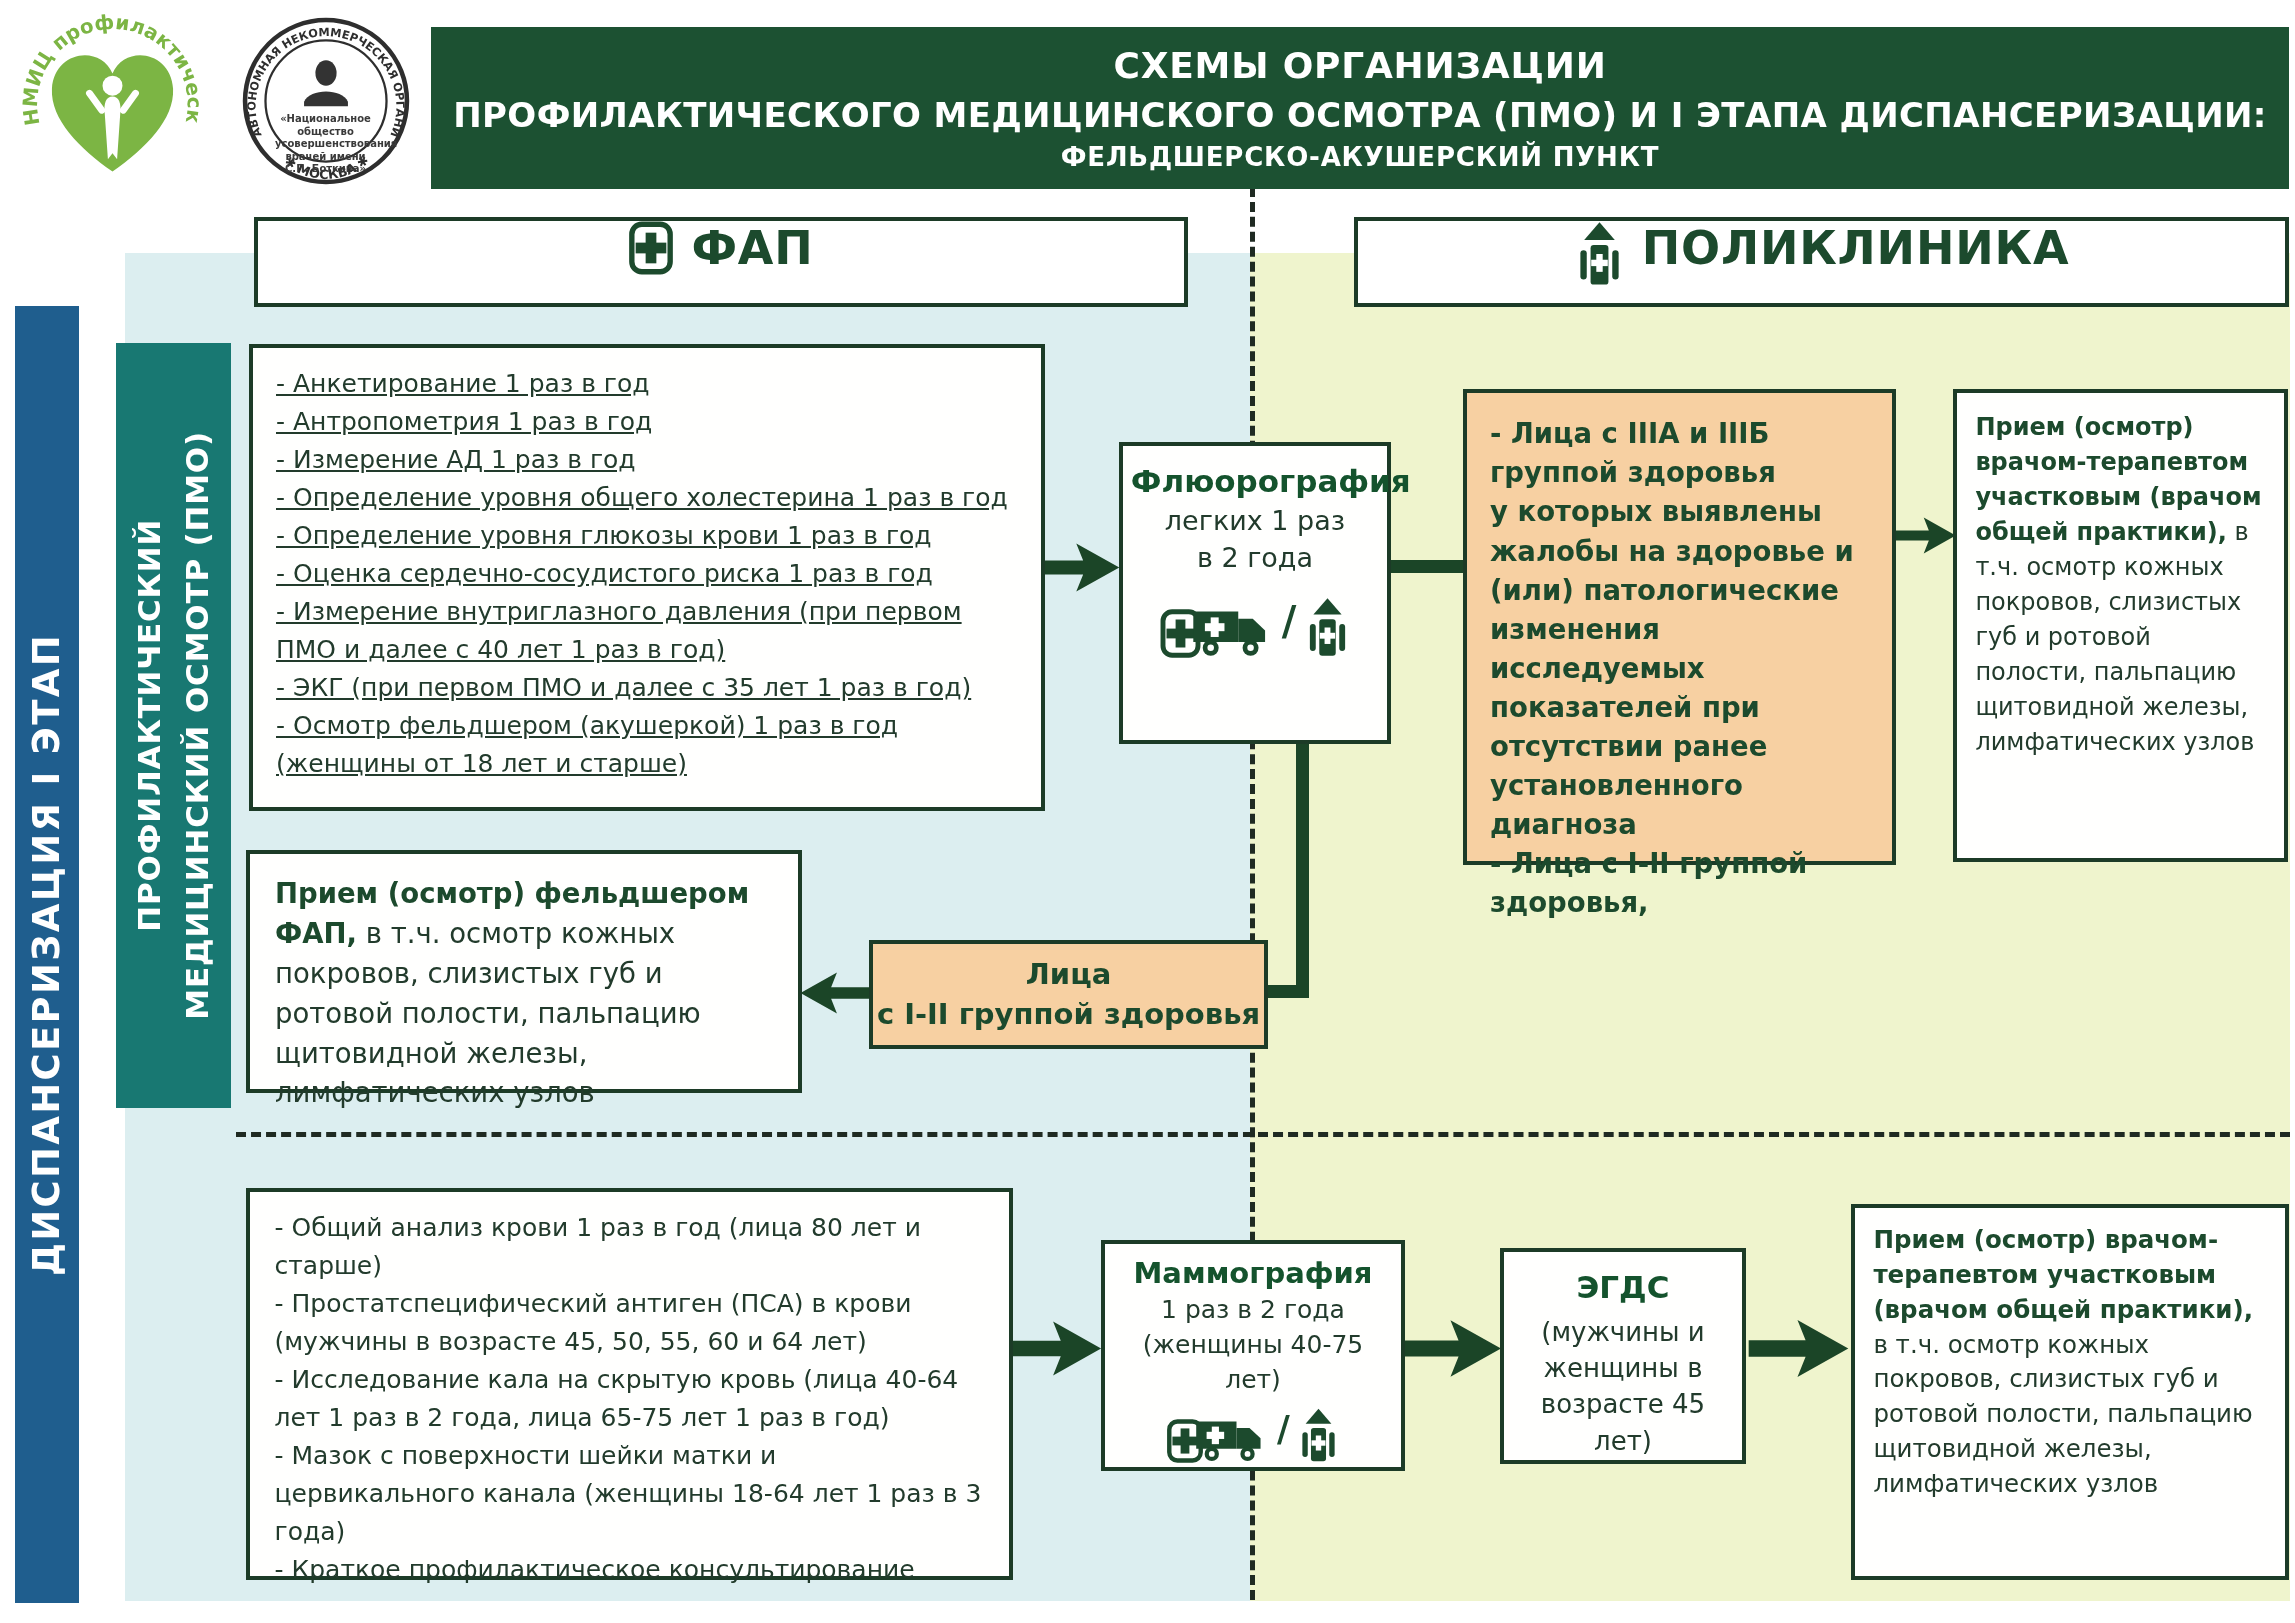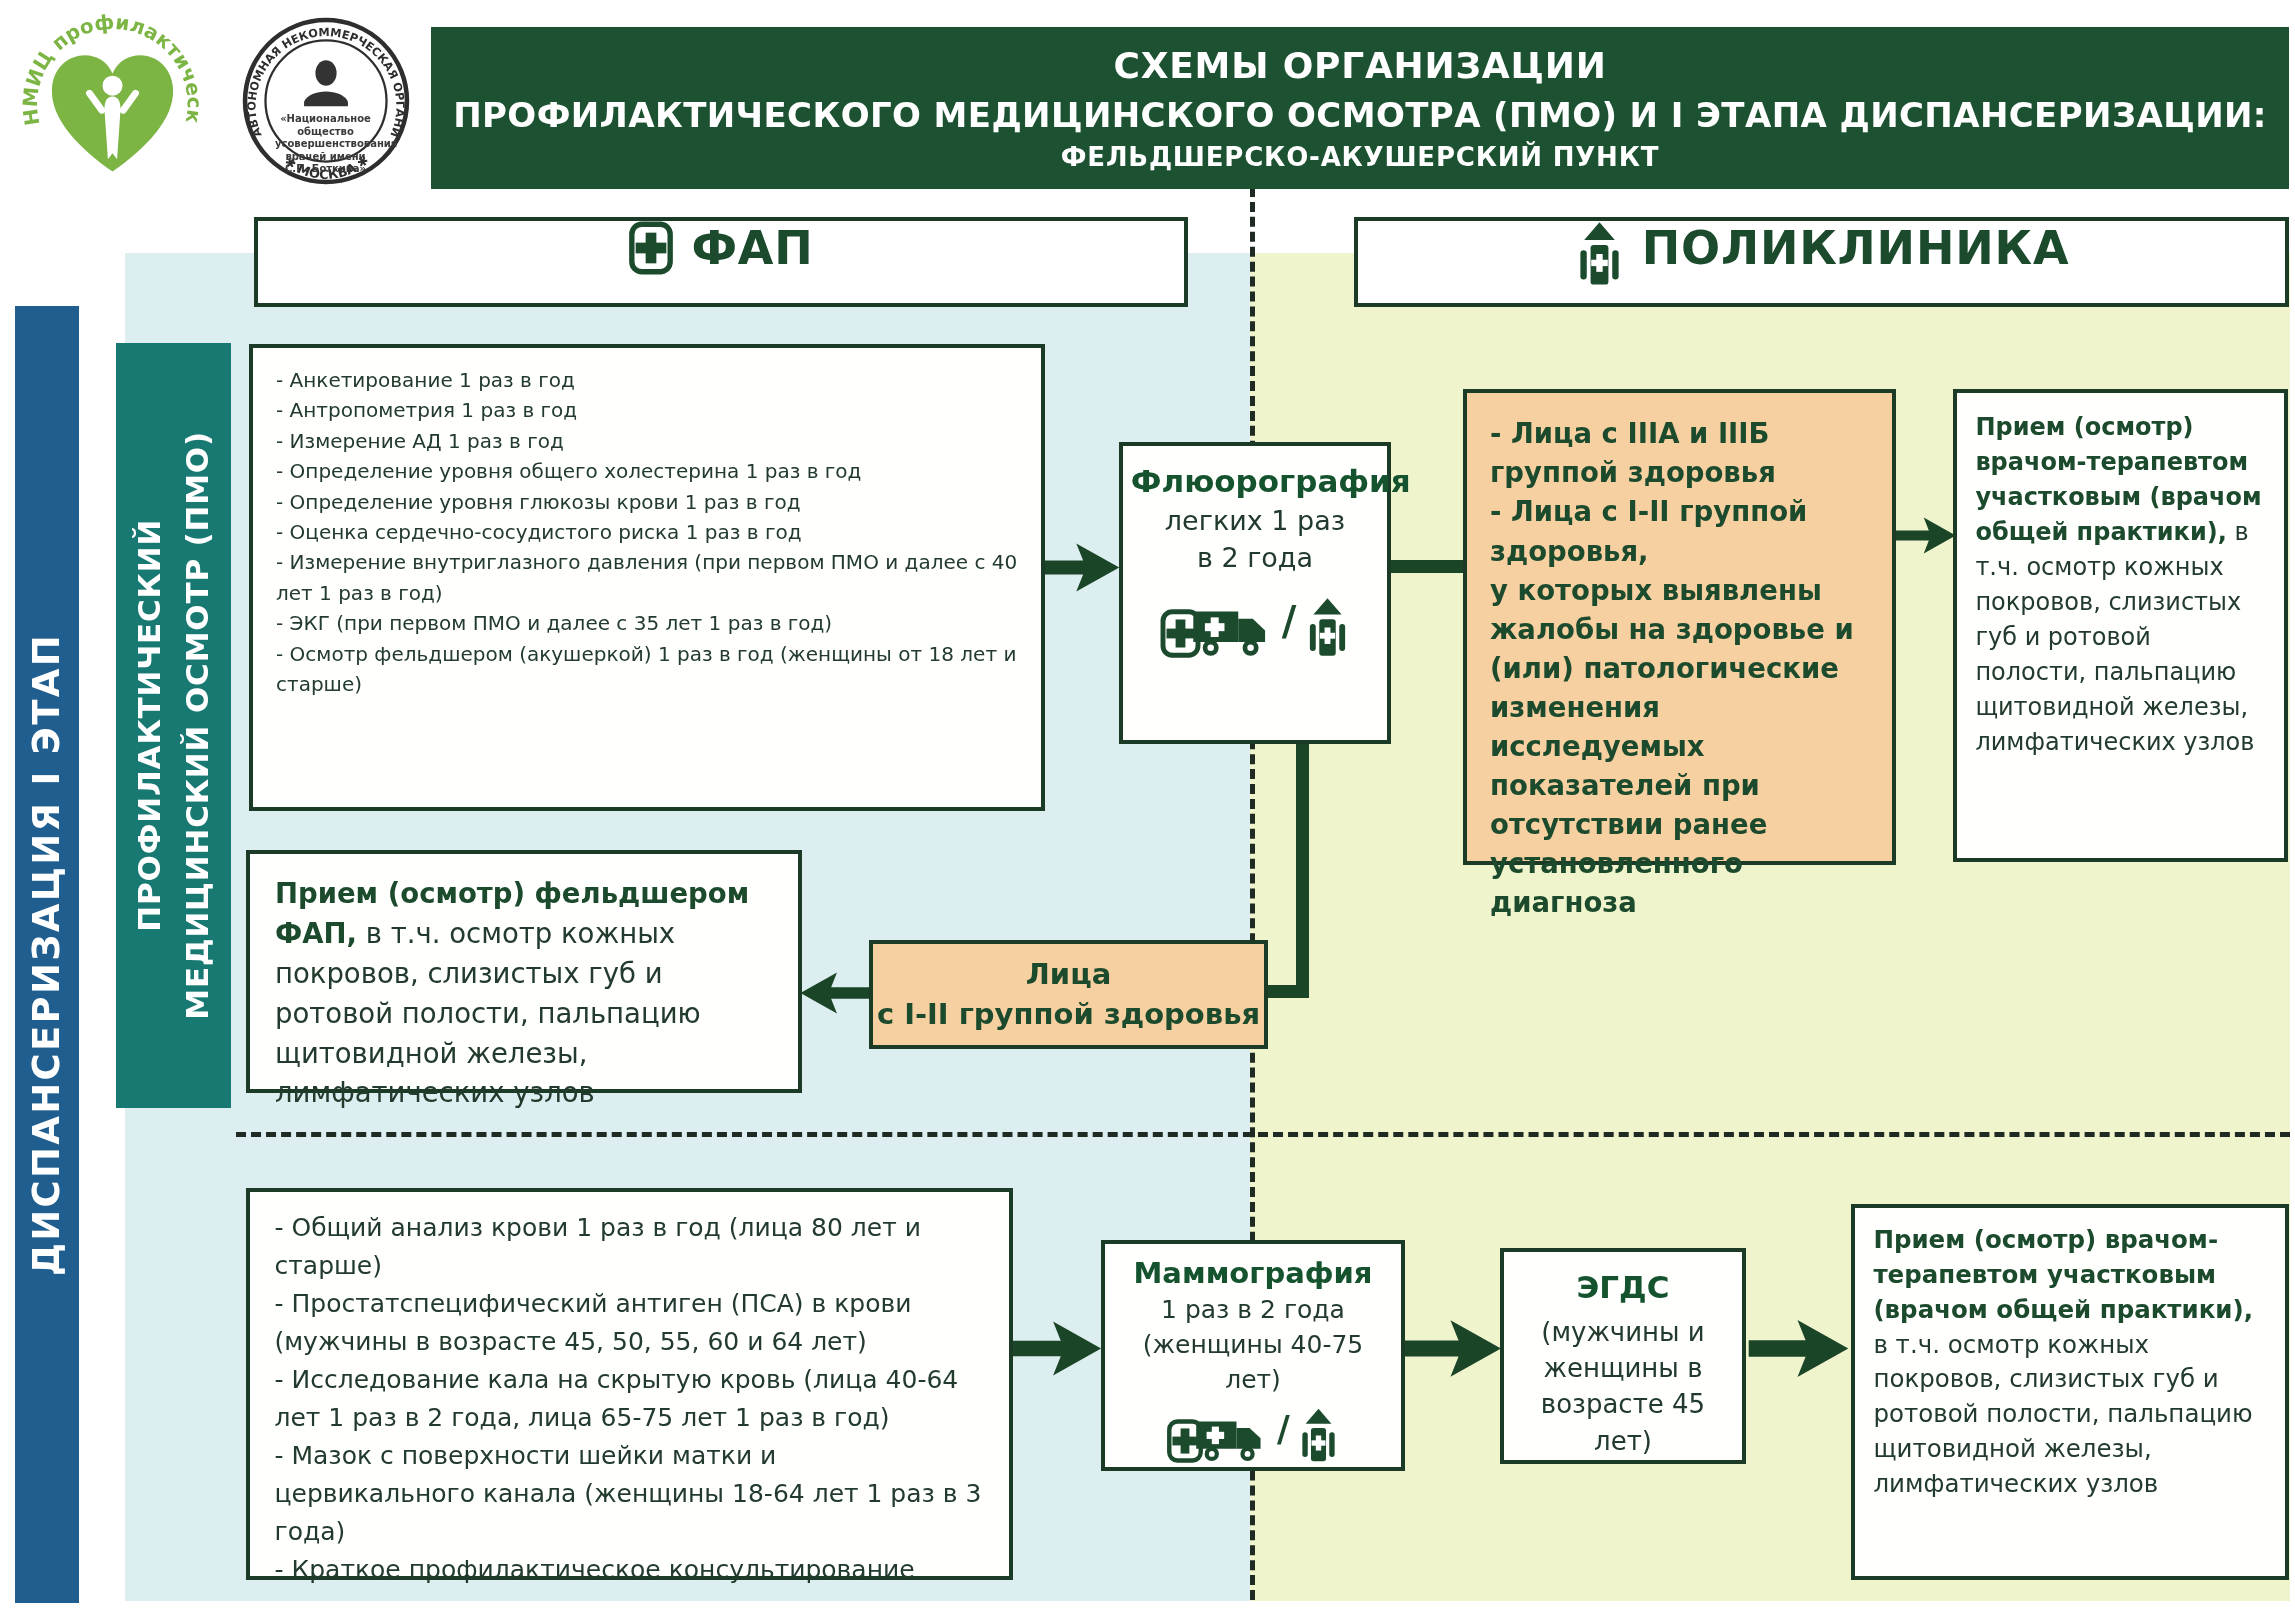--- a/index.html
+++ b/index.html
@@ -41,21 +41,21 @@
   .vtext{writing-mode:vertical-rl;transform:rotate(180deg);color:#ffffff;font-weight:bold;
     text-align:center;white-space:nowrap;}
   .bar-disp .vtext{font-size:37px;letter-spacing:2.3px;}
   .bar-pmo .vtext{font-size:31px;line-height:1.55;letter-spacing:0.8px;}
   .bar-pmo .vtext span{display:block;}
   
   .box{background:#fffffe;border:4.6px solid #1c3b27;z-index:3;}
   .box-orange{background:#f7d0a2;}
   
   .box-pmo-list{left:249px;top:344px;width:796px;height:467px;padding:17px 23px;
-    font-size:20px;line-height:1.52;color:#223b2c;}
+    font-size:25px;line-height:1.52;color:#223b2c;text-decoration:underline;}
   .box-fluoro{left:1119px;top:442px;width:272px;height:302px;padding:15.3px 7.7px;text-align:center;}
   .box-triage{left:1463px;top:389px;width:433px;height:476px;padding:21.4px 23px;
     font-size:27.5px;font-weight:bold;line-height:1.42;color:#1c4a2d;}
   .box-ther-top{left:1953px;top:389px;width:335px;height:473px;padding:17px 18.4px;
     font-size:24px;line-height:1.46;color:#223b2c;}
   .box-feldsher{left:246px;top:850px;width:556px;height:243px;padding:20px 25px;
     font-size:27.5px;line-height:1.45;color:#223b2c;}
   .box-persons{left:869px;top:940px;width:399px;height:109px;display:flex;flex-direction:column;
     align-items:center;justify-content:center;font-size:29px;font-weight:bold;color:#1c4a2d;line-height:1.35;}
   .box-disp-list{left:246px;top:1188px;width:767px;height:392px;padding:17px 24.5px;
@@ -194,22 +194,22 @@
       <rect x="35" y="50" width="10" height="28" fill="#ffffff"></rect>
       <rect x="27" y="59" width="26" height="10" fill="#ffffff"></rect>
       <rect x="10" y="44" width="10" height="46" rx="5" fill="currentColor"></rect>
       <rect x="60" y="44" width="10" height="46" rx="5" fill="currentColor"></rect>
     </svg>
   </div>
 </div>
 
 <div class="abs box box-orange box-triage">
   <p class="tight">- Лица с IIIA и IIIБ группой здоровья</p>
+  <p class="tight">у которых выявлены жалобы на здоровье и (или) патологические изменения исследуемых показателей при отсутствии ранее установленного диагноза</p>
   <p class="tight">- Лица с I-II группой здоровья,</p>
-  <p class="tight">у которых выявлены жалобы на здоровье и (или) патологические изменения исследуемых показателей при отсутствии ранее установленного диагноза</p>
 </div>
 
 <div class="abs box box-ther-top">
   <span class="bold-green">Прием (осмотр) врачом-терапевтом участковым (врачом общей практики),</span><span> в т.ч. осмотр кожных покровов, слизистых губ и ротовой полости, пальпацию щитовидной железы, лимфатических узлов</span>
 </div>
 
 <div class="abs box box-feldsher">
   <span class="bold-green">Прием (осмотр) фельдшером ФАП,</span><span> в т.ч. осмотр кожных покровов, слизистых губ и ротовой полости, пальпацию щитовидной железы, лимфатических узлов</span>
 </div>
 

